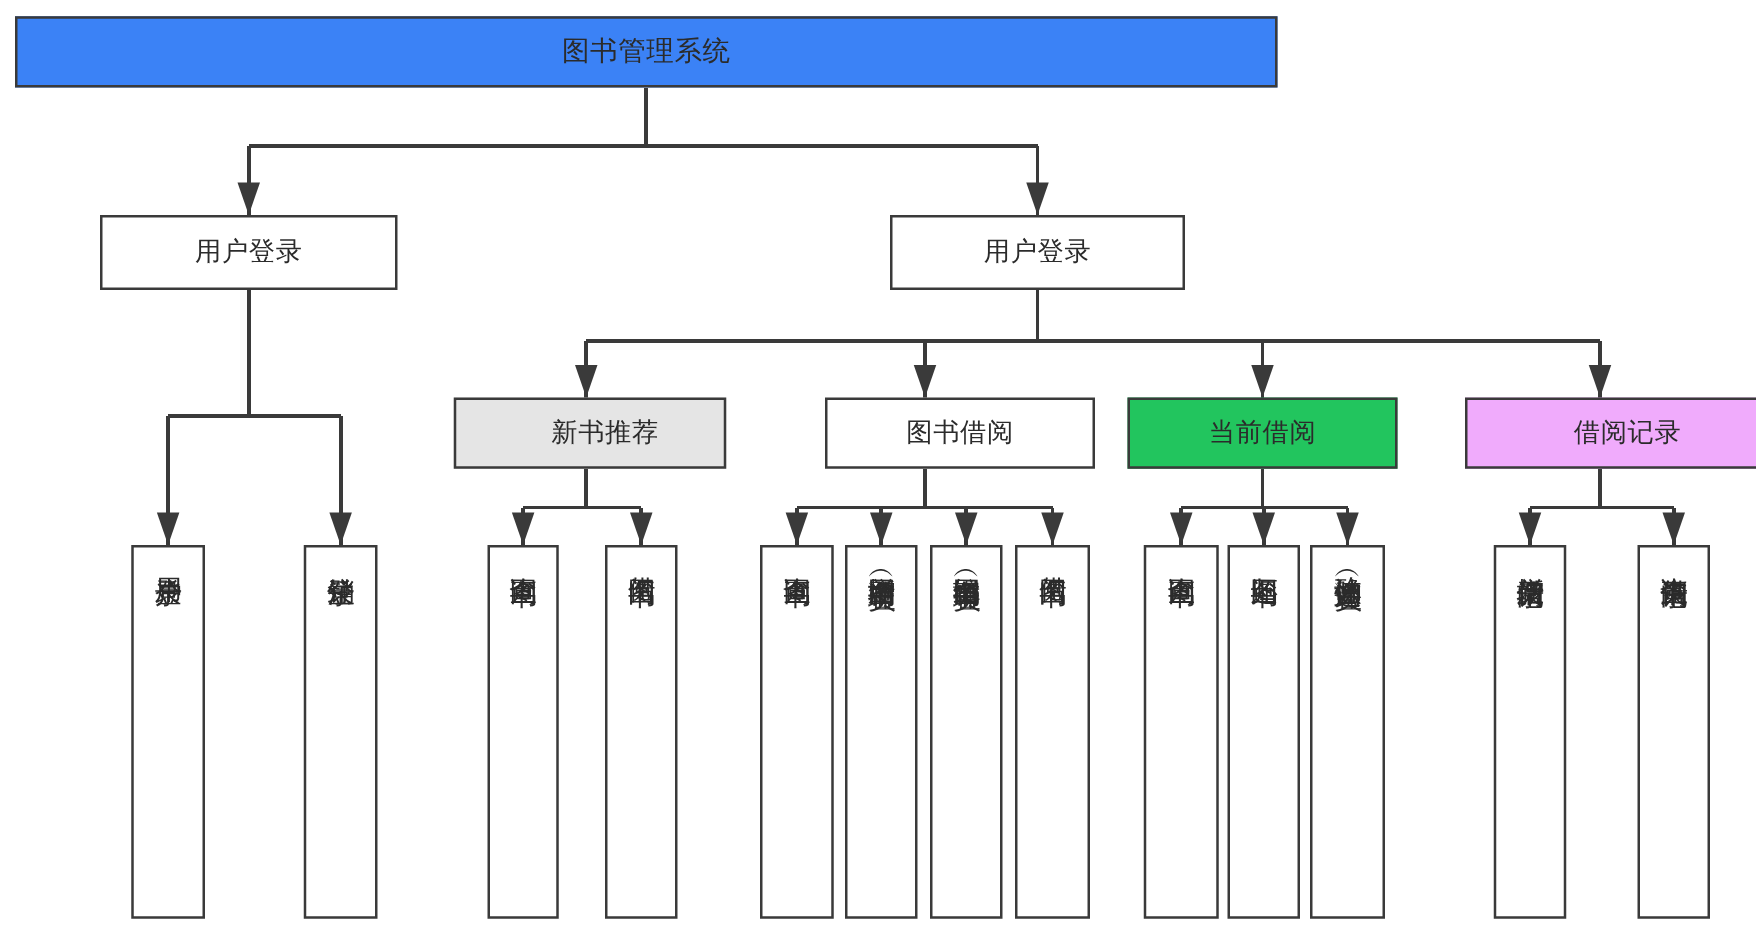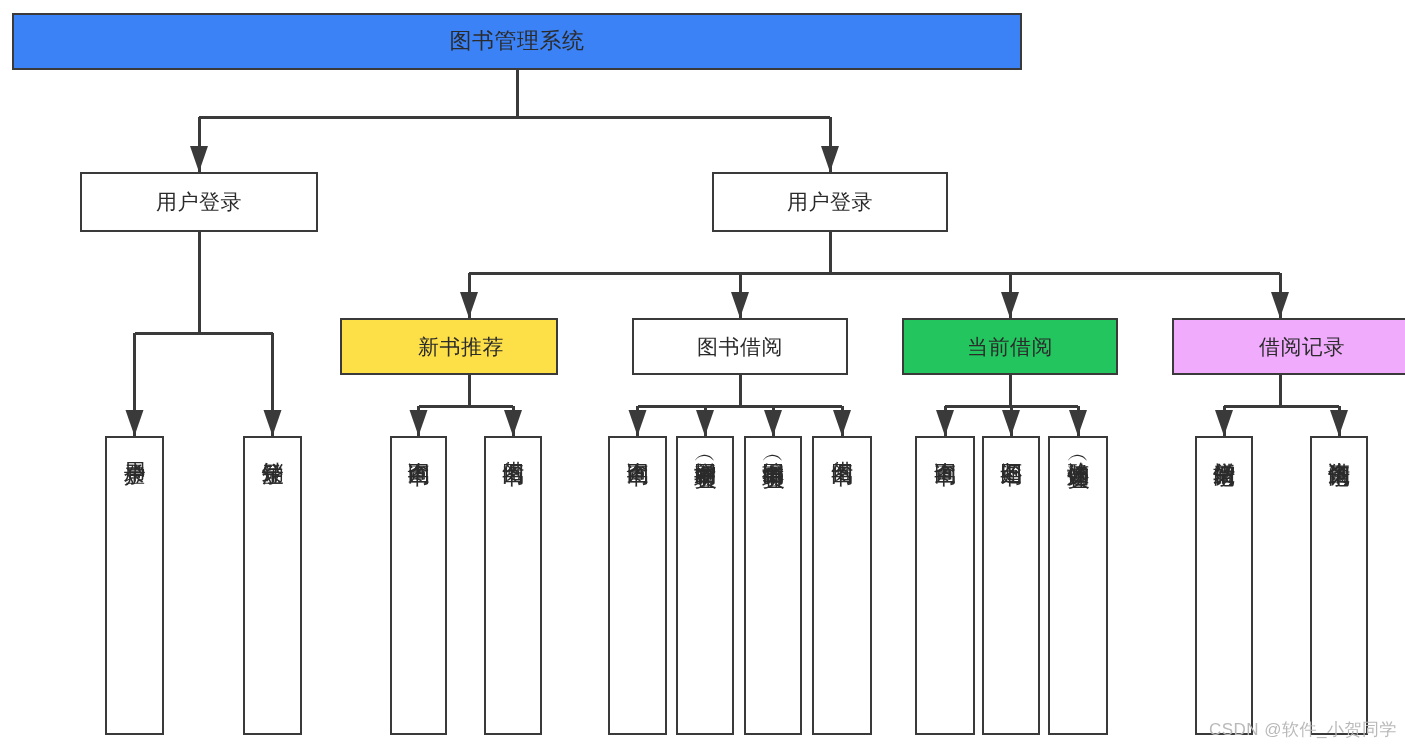--- a/index.html
+++ b/index.html
@@ -135,24 +135,24 @@
   <div id="node-layer">
       <div class="node-box horizontal root-box" style="left: 12px; top: 13px; width: 1010px; height: 57px; border-color: rgb(58, 58, 58); background: #3b82f6;">
         <span class="node-label" style="color: rgb(43, 43, 43);">图书管理系统</span>
       </div>
       <div class="node-box horizontal" style="left: 80px; top: 172px; width: 238px; height: 60px; border-color: rgb(58, 58, 58); background: rgb(255, 255, 255);">
         <span class="node-label" style="color: rgb(43, 43, 43);">用户登录</span>
       </div>
       <div class="node-box horizontal" style="left: 712px; top: 172px; width: 236px; height: 60px; border-color: rgb(58, 58, 58); background: rgb(255, 255, 255);">
         <span class="node-label" style="color: rgb(43, 43, 43);">用户登录</span>
       </div>
-      <div class="node-box horizontal" style="left: 340px; top: 318px; width: 218px; height: 57px; border-color: rgb(58, 58, 58); background: #fde047; padding-left: 24px;">
+      <div class="node-box horizontal" style="left: 363px; top: 318px; width: 218px; height: 57px; border-color: rgb(58, 58, 58); background: #e5e5e5; padding-left: 24px;">
         <span class="node-label" style="color: rgb(43, 43, 43);">新书推荐</span>
       </div>
-      <div class="node-box horizontal" style="left: 632px; top: 318px; width: 216px; height: 57px; border-color: rgb(58, 58, 58); background: rgb(255, 255, 255);">
+      <div class="node-box horizontal" style="left: 660px; top: 318px; width: 216px; height: 57px; border-color: rgb(58, 58, 58); background: rgb(255, 255, 255);">
         <span class="node-label" style="color: rgb(43, 43, 43);">图书借阅</span>
       </div>
       <div class="node-box horizontal" style="left: 902px; top: 318px; width: 216px; height: 57px; border-color: rgb(58, 58, 58); background: #22c55e;">
         <span class="node-label" style="color: rgb(43, 43, 43);">当前借阅</span>
       </div>
       <div class="node-box horizontal" style="left: 1172px; top: 318px; width: 260px; height: 57px; border-color: rgb(58, 58, 58); background: #f0abfc;">
         <span class="node-label" style="color: rgb(43, 43, 43);">借阅记录</span>
       </div>
       <div class="node-box vertical" style="left: 105px; top: 436px; width: 59px; height: 299px; border-color: rgb(58, 58, 58); background: rgb(255, 255, 255);">
         <span class="node-label" style="color: rgb(43, 43, 43);">用户登录</span>
@@ -187,14 +187,13 @@
       <div class="node-box vertical" style="left: 1048px; top: 436px; width: 60px; height: 299px; border-color: rgb(58, 58, 58); background: rgb(255, 255, 255);">
         <span class="node-label" style="color: rgb(43, 43, 43);">确认归还（管理员）</span>
       </div>
       <div class="node-box vertical" style="left: 1195px; top: 436px; width: 58px; height: 299px; border-color: rgb(58, 58, 58); background: rgb(255, 255, 255);">
         <span class="node-label" style="color: rgb(43, 43, 43);">新增借阅记录</span>
       </div>
       <div class="node-box vertical" style="left: 1310px; top: 436px; width: 58px; height: 299px; border-color: rgb(58, 58, 58); background: rgb(255, 255, 255);">
         <span class="node-label" style="color: rgb(43, 43, 43);">查询借阅记录</span>
       </div>
     </div>
-  <div class="watermark">CSDN @软件_小贺同学</div>
 </div>
 
 </body></html>

